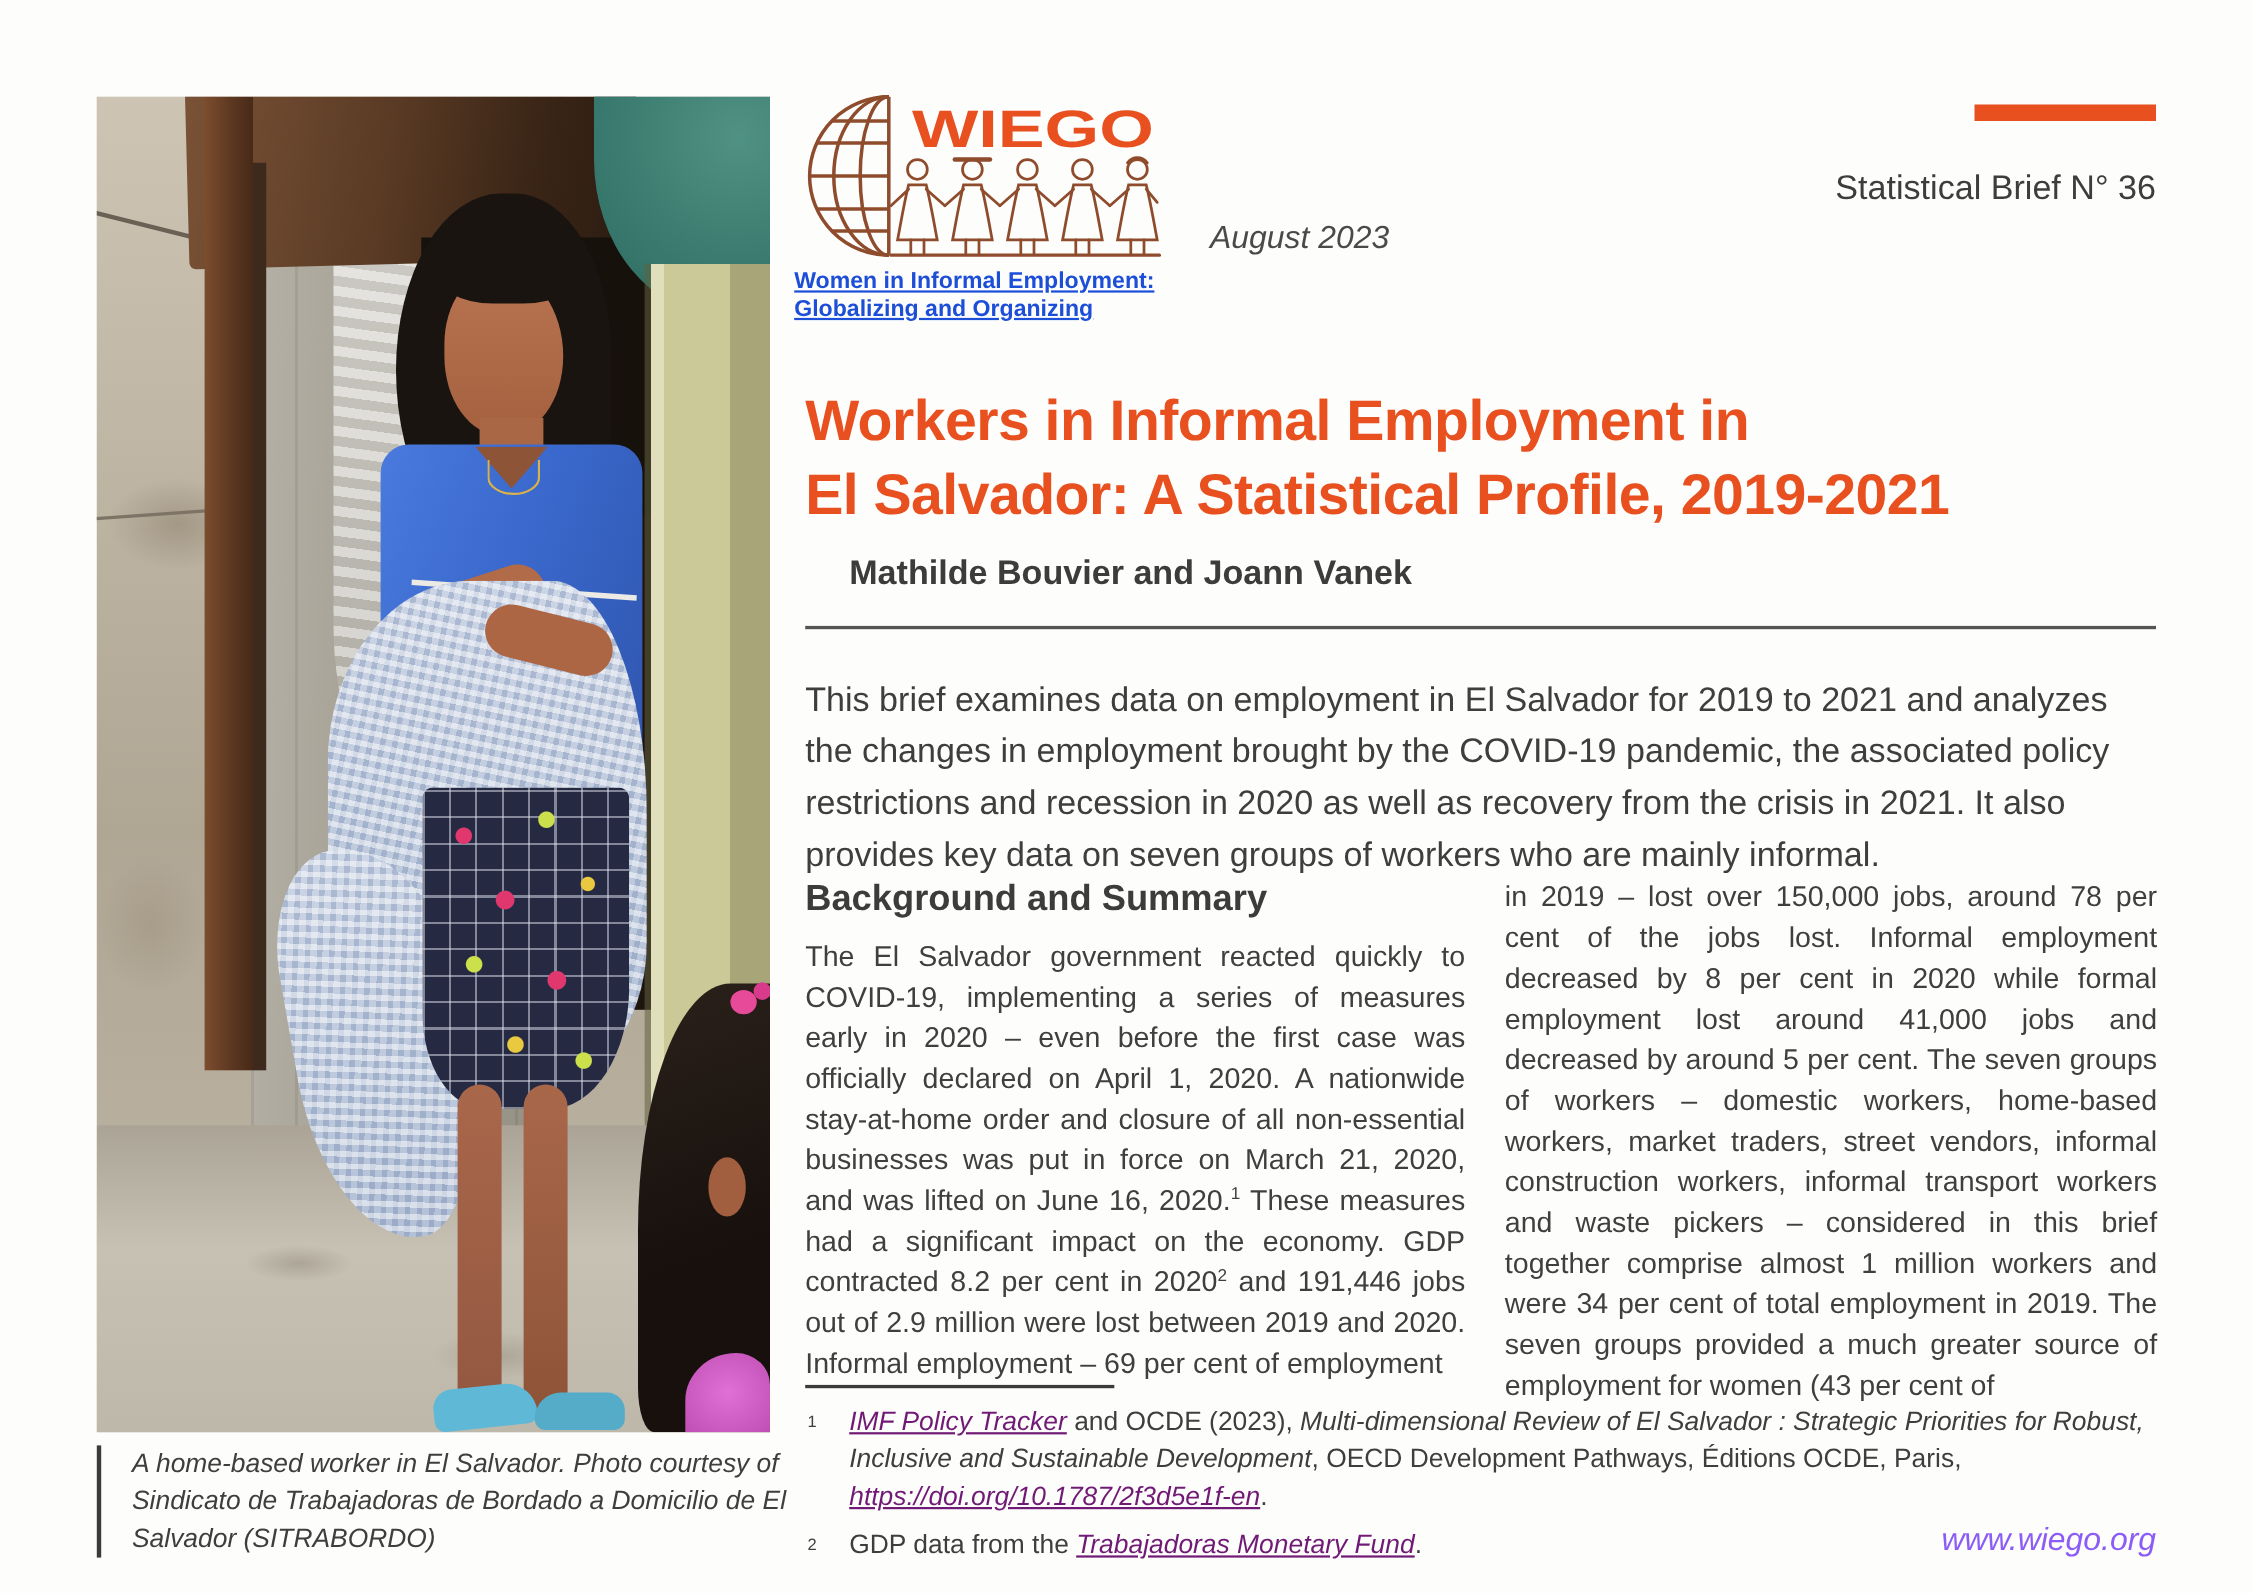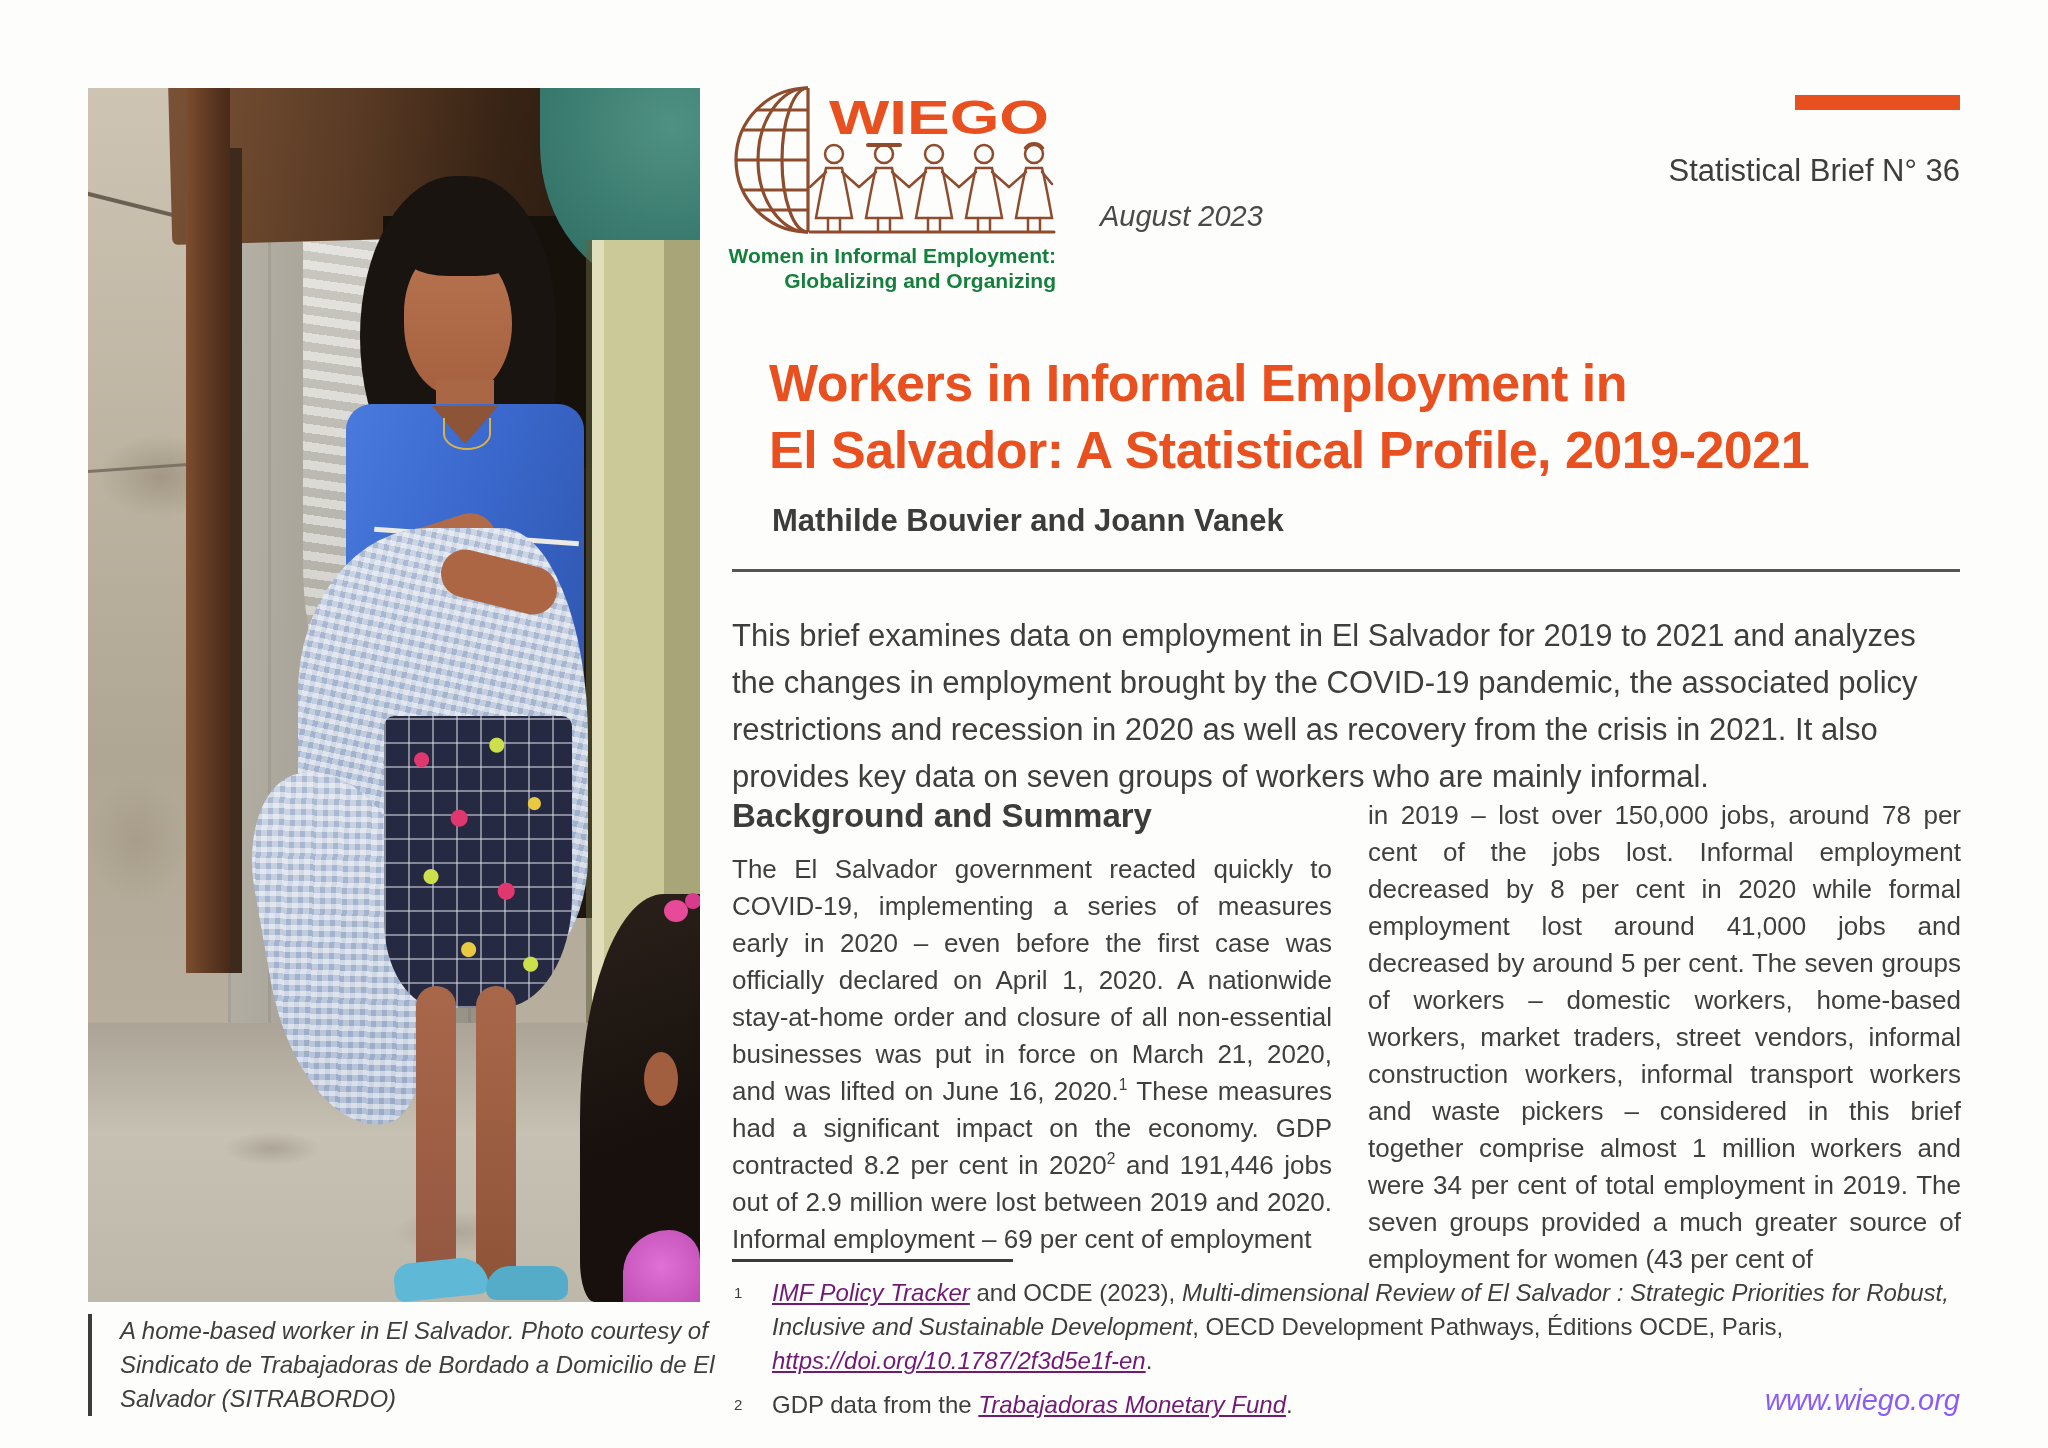--- a/index.html
+++ b/index.html
@@ -9,27 +9,27 @@
 
   
   .top-bar{left:1795px;top:95px;width:165px;height:15px;background:#e8501f;}
   .brief-label{left:1100px;top:153px;width:860px;text-align:right;
                font-size:31px;font-weight:normal;color:#3d3d3c;}
   .brief-date{left:1100px;top:200px;width:860px;
               font-size:29px;font-style:italic;color:#4a4a49;}
 
   
   .logo-svg{left:722px;top:84px;}
-  .logo-tagline{left:722px;top:243px;width:334px;text-align:right;
-                color:#15803d;font-weight:bold;font-size:21px;line-height:25px;}
+  .logo-tagline{left:722px;top:243px;width:334px;
+                color:#1d4ed8;font-weight:bold;font-size:21px;line-height:25px;text-decoration:underline;}
 
   
   .title{left:732px;top:350px;width:1235px;color:#e8501f;font-weight:bold;
          font-size:52px;line-height:67px;letter-spacing:-0.5px;}
-  .title span{display:block;margin-left:37px;}
+  .title span{display:block;}
   .authors{left:732px;top:503px;width:1200px;font-size:31px;font-weight:bold;color:#3c3c3b;margin-left:40px;}
   .title-rule{left:732px;top:569px;width:1228px;height:3px;background:#555554;}
   .intro{left:732px;top:612px;width:1235px;font-size:31px;line-height:47px;color:#3e3e3d;}
 
   
   .section-heading{left:732px;top:797px;width:600px;font-size:33px;font-weight:bold;color:#3c3c3b;}
   .col{font-size:26px;line-height:37px;color:#3f3f3e;text-align:justify;}
   .col-left{left:732px;top:851px;width:600px;}
   .col-right{left:1368px;top:797px;width:593px;}
   sup{vertical-align:super;font-size:60%;line-height:0;}

